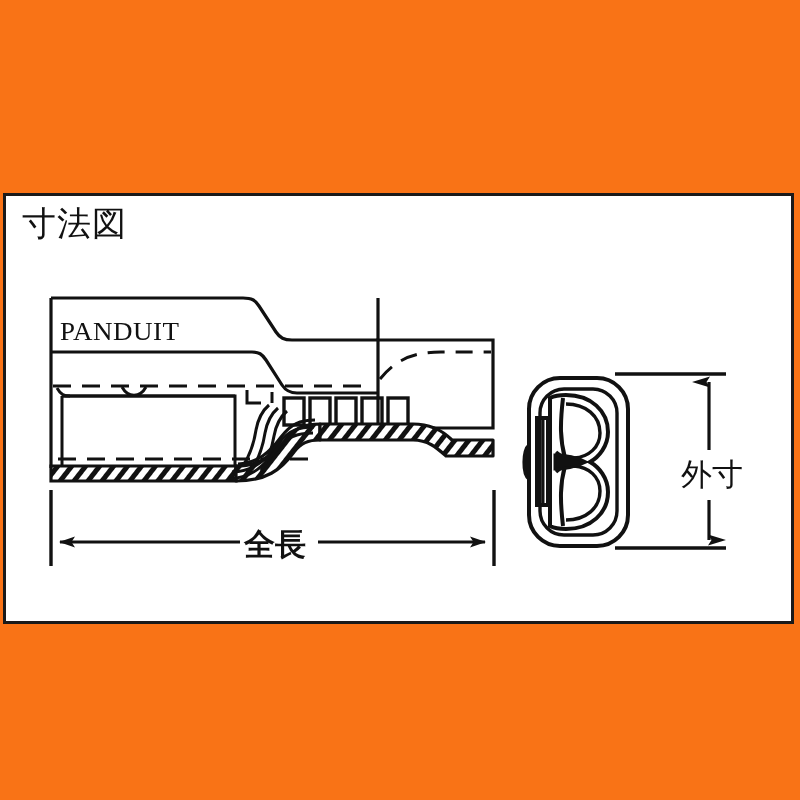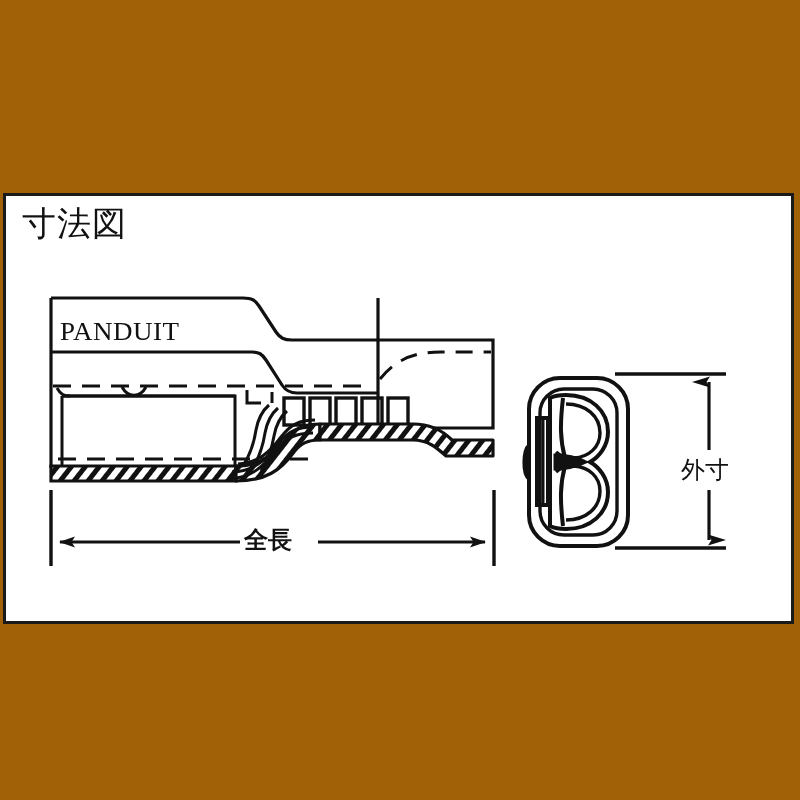--- a/index.html
+++ b/index.html
@@ -8,21 +8,21 @@
     background: #ffffff;
     width: 800px;
     height: 800px;
     overflow: hidden;
     font-family: "Liberation Sans", sans-serif;
   }
   #page {
     position: relative;
     width: 800px;
     height: 800px;
-    background: #a16207;
+    background: #f97316;
   }
   #diagram-frame {
     position: absolute;
     left: 3px;
     top: 193px;
     width: 791px;
     height: 431px;
     border: 3px solid #1a1a1a;
     box-sizing: border-box;
     background: #ffffff;
@@ -40,21 +40,21 @@
   }
   #drawing-svg {
     position: absolute;
     left: 0;
     top: 0;
     width: 800px;
     height: 800px;
   }
   .dim-label {
     position: absolute;
-    font-size: 24px;
+    font-size: 31px;
     color: #111111;
     font-family: "DejaVu Sans", sans-serif;
     white-space: nowrap;
     background: #ffffff;
     padding: 0 4px;
   }
   #label-total-length {
     left: 240px;
     top: 524px;
     font-weight: bold;

